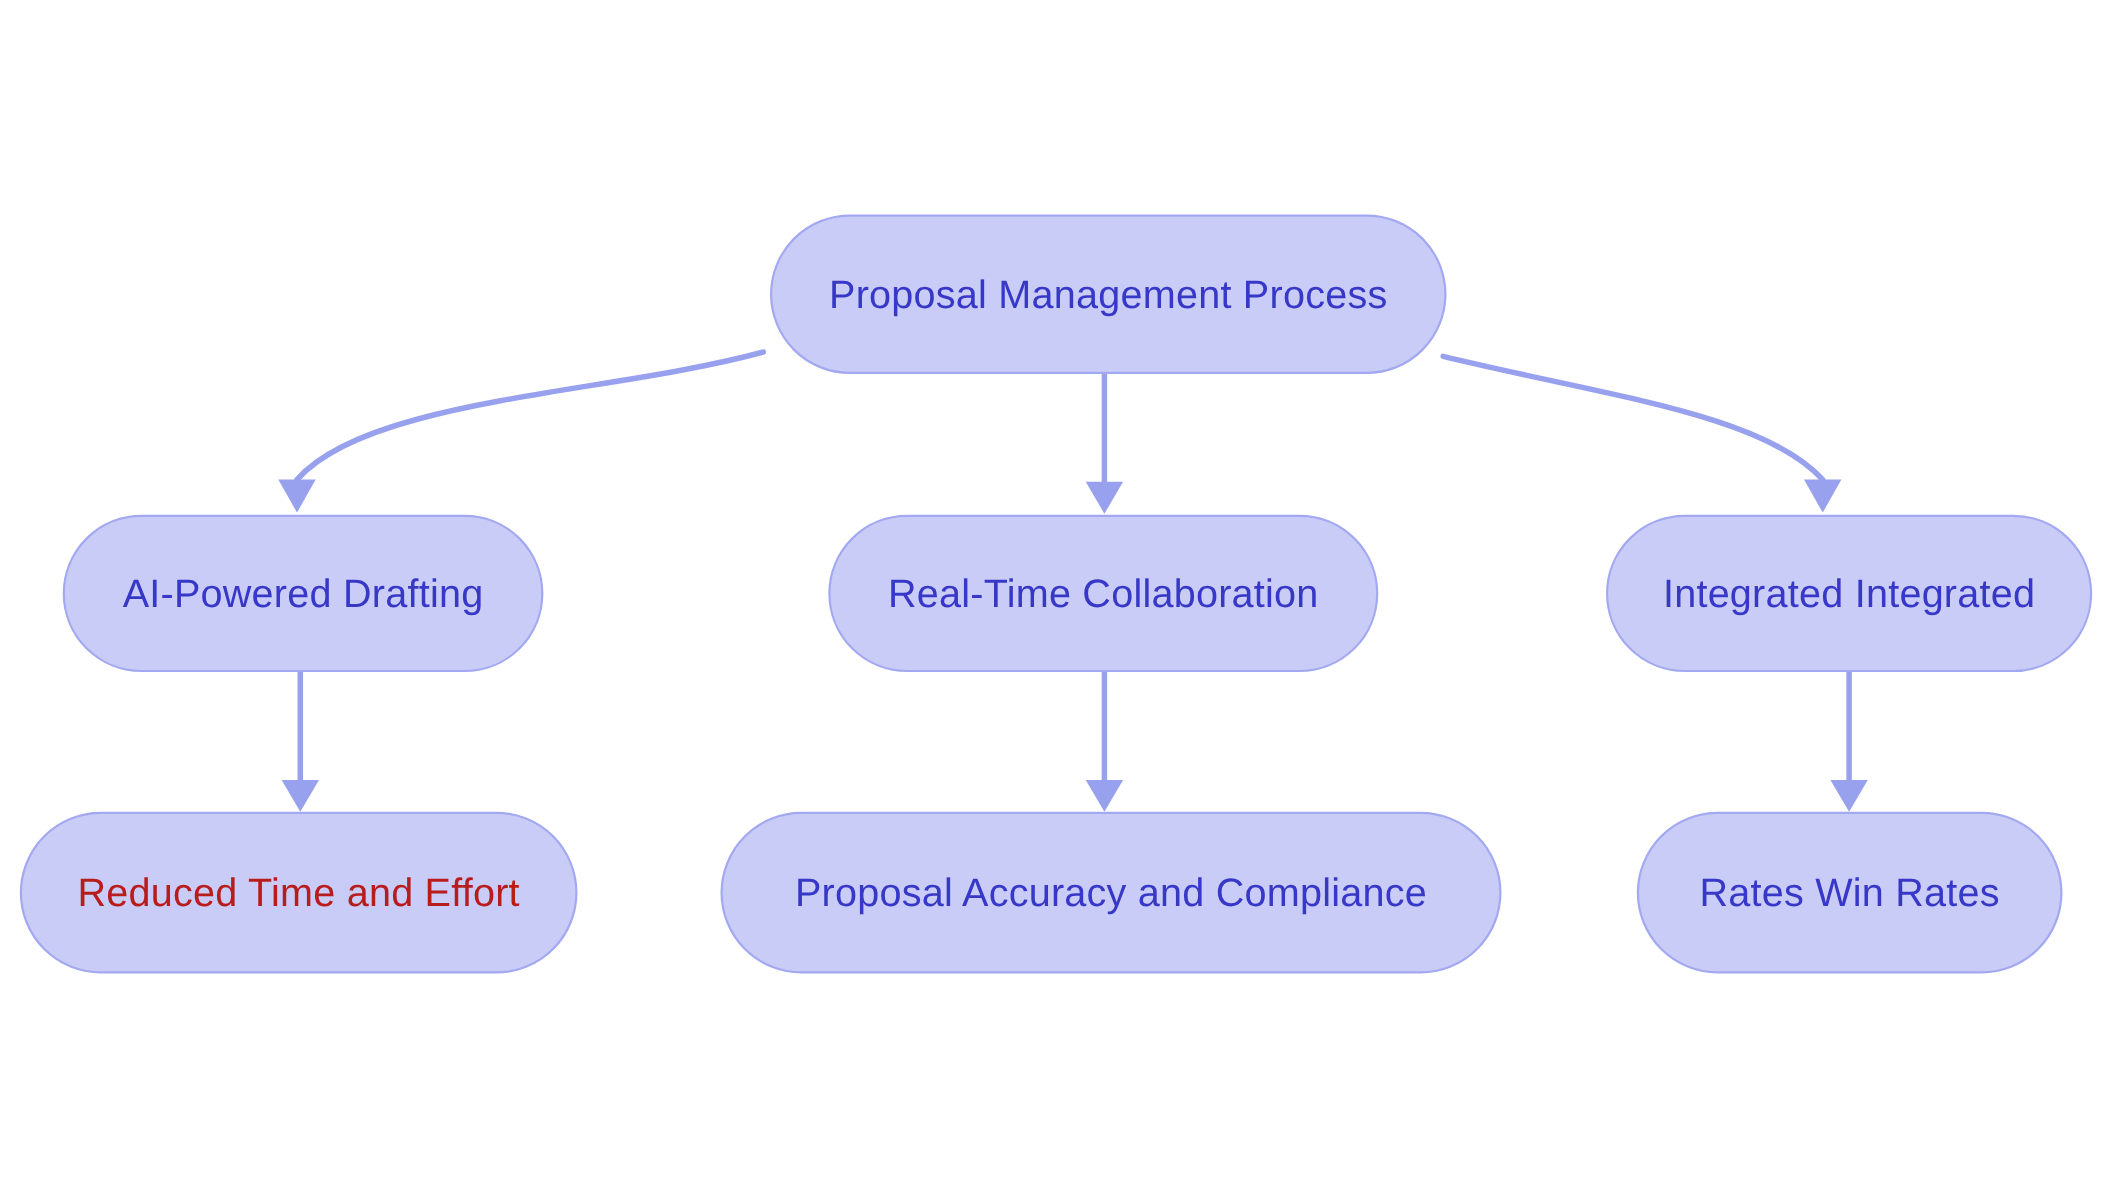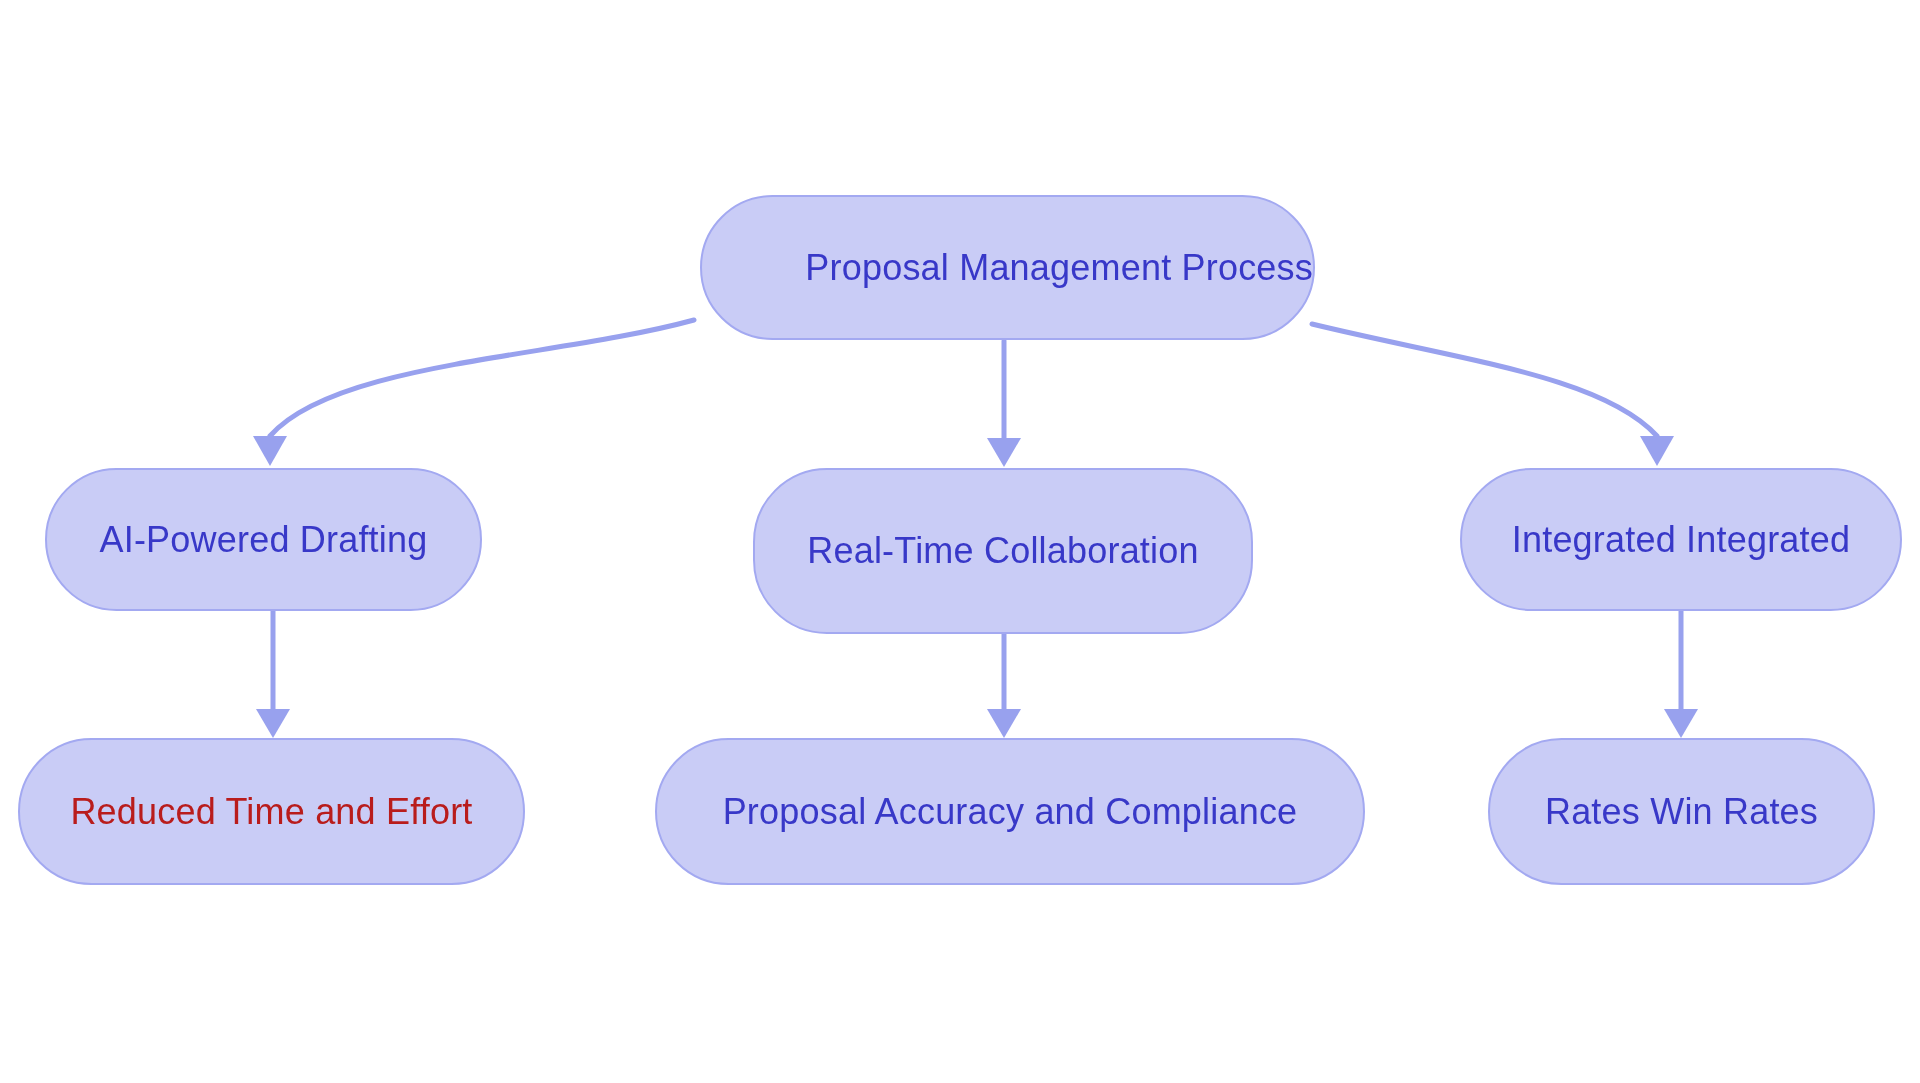--- a/index.html
+++ b/index.html
@@ -28,23 +28,23 @@
     justify-content: center;
     border-radius: 74px;
     border: 2px solid;
     box-sizing: border-box;
     font-size: 36px;
     font-weight: 400;
     letter-spacing: 0.2px;
     white-space: nowrap;
     text-align: center;
   }
-  .node-root        { left: 700px;  top: 195px; width: 615px; height: 145px; justify-content: flex-end; }
-  .node-drafting    { left: 45px;   top: 468px; width: 437px; height: 143px; }
-  .node-collab      { left: 753px;  top: 468px; width: 500px; height: 166px; }
+  .node-root        { left: 700px;  top: 195px; width: 615px; height: 145px; }
+  .node-drafting    { left: 57px;   top: 468px; width: 437px; height: 143px; }
+  .node-collab      { left: 753px;  top: 468px; width: 500px; height: 143px; }
   .node-analytics   { left: 1460px; top: 468px; width: 442px; height: 143px; }
   .node-reduced     { left: 18px;   top: 738px; width: 507px; height: 147px; }
   .node-accuracy    { left: 655px;  top: 738px; width: 710px; height: 147px; }
   .node-winrates    { left: 1488px; top: 738px; width: 387px; height: 147px; }
 </style>
 </head>
 <body style="background: rgb(255, 255, 255);">
 
 <div class="canvas">
 

